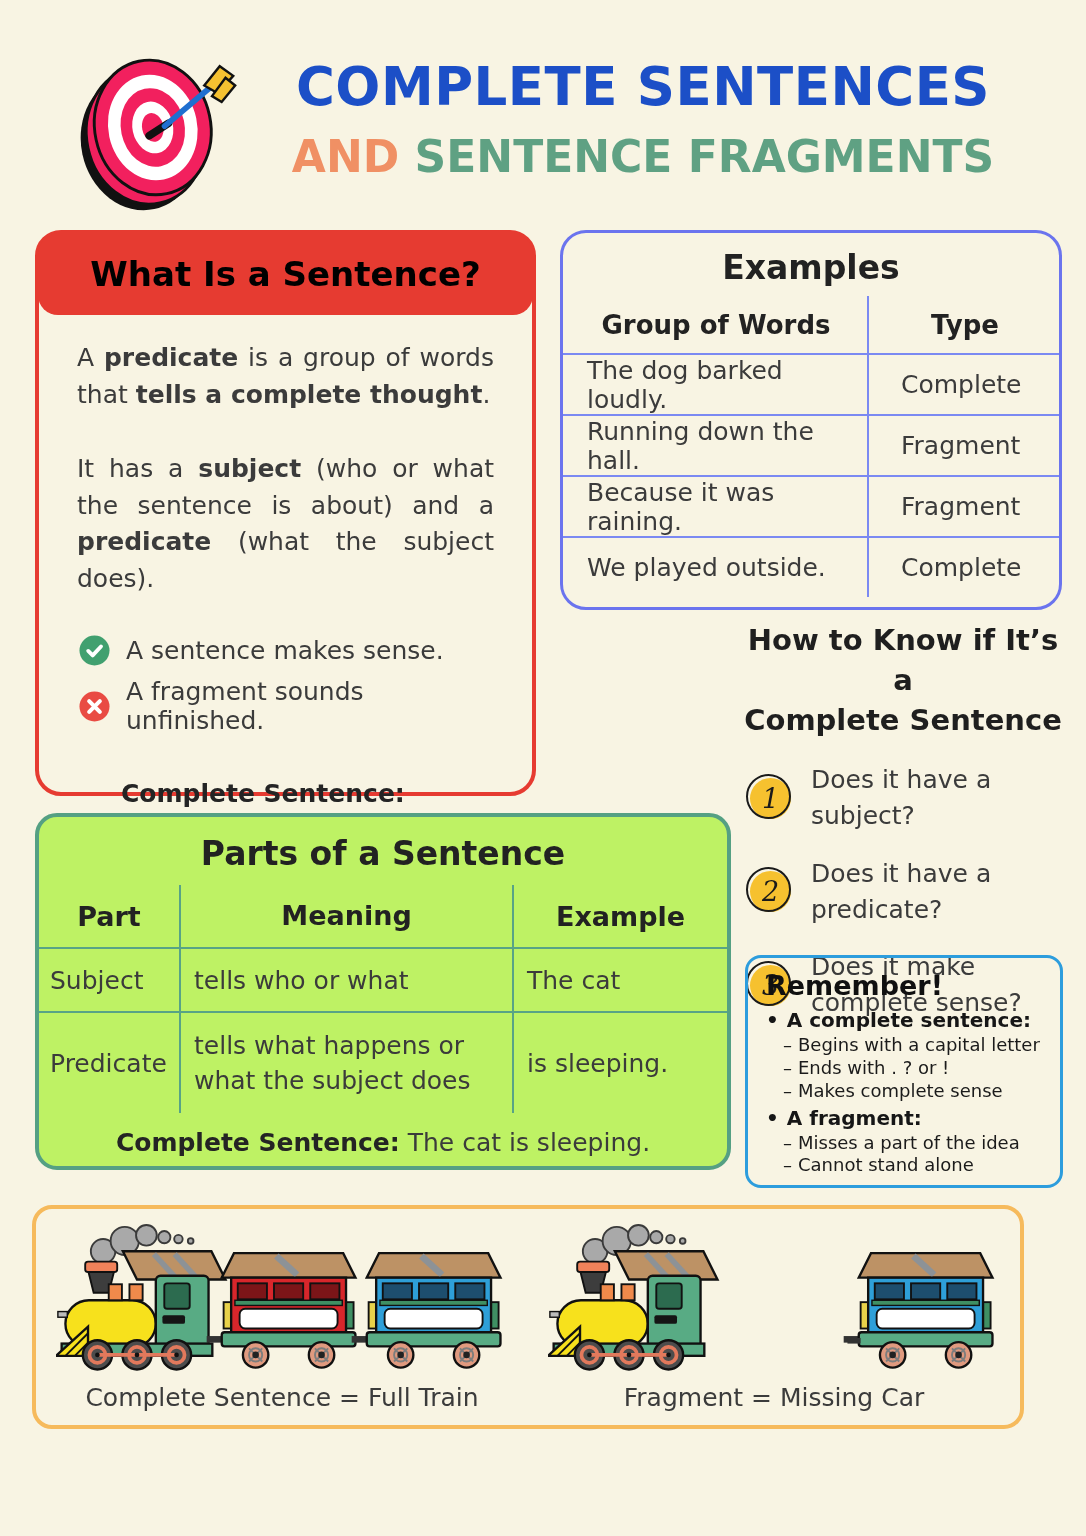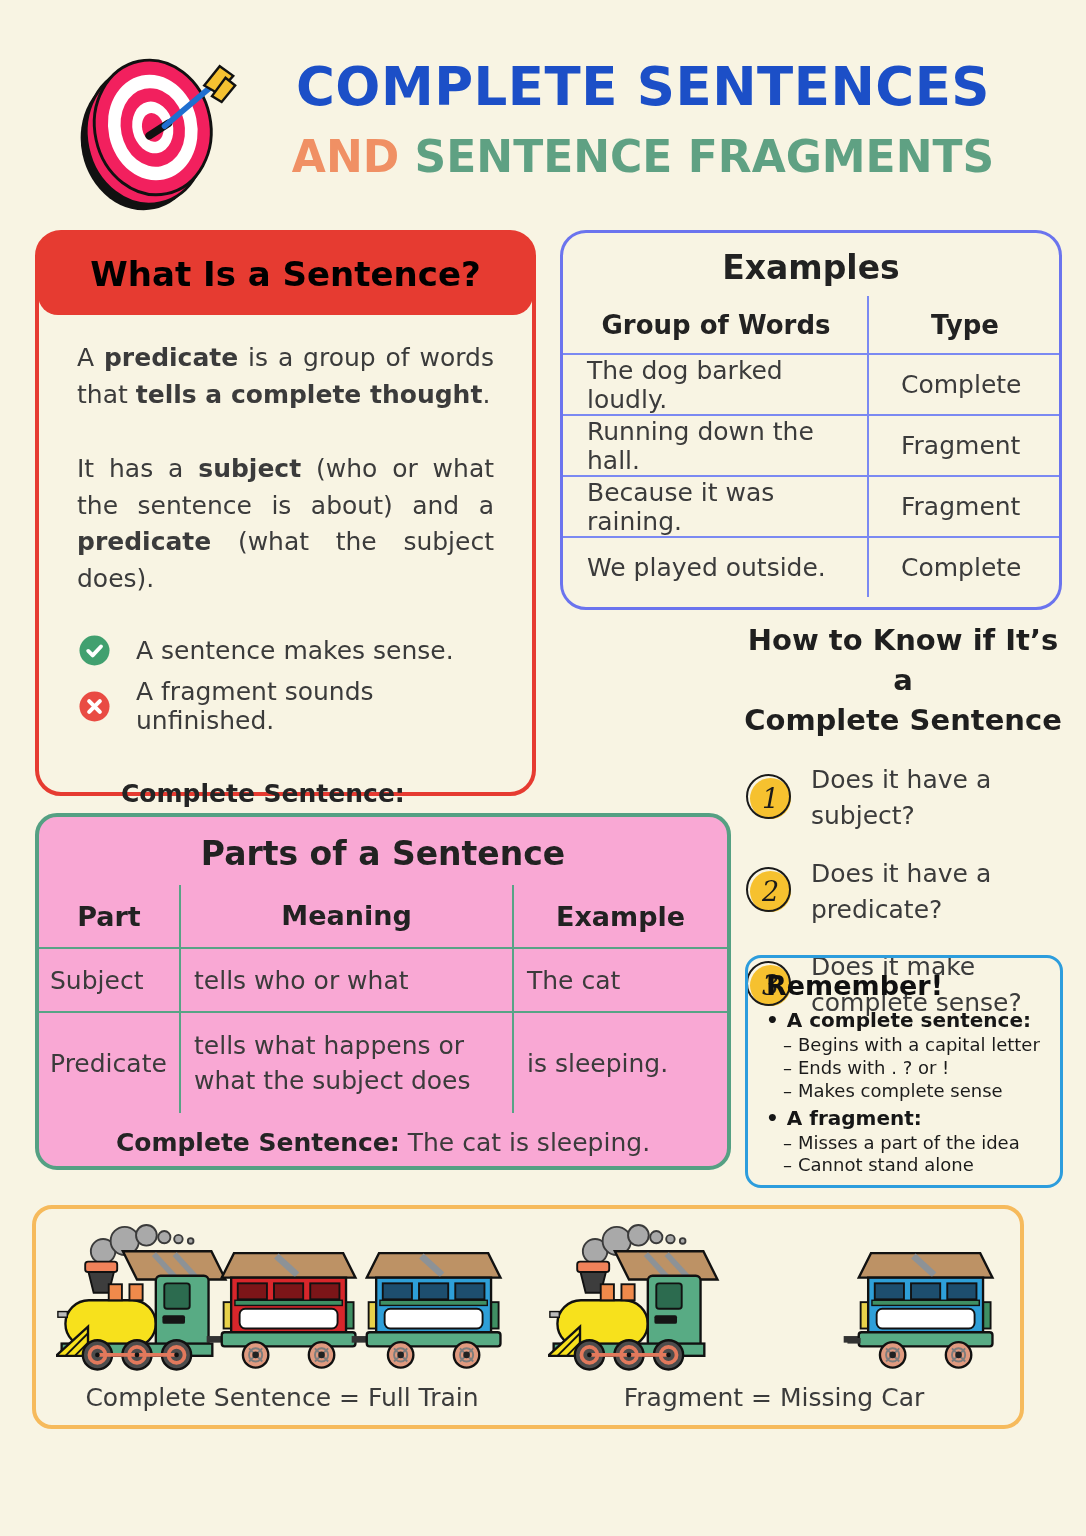--- a/index.html
+++ b/index.html
@@ -18,21 +18,21 @@
   .t2 .and{color:#f09064;} .t2 .rest{color:#5fa183;}
 
   
   .card-red{position:absolute;left:35px;top:230px;width:501px;height:566px;
     border:4px solid #e63b31;border-radius:26px;box-sizing:border-box;}
   .card-red-head{position:absolute;top:-1px;left:-1px;right:-1px;height:82px;background:#e63b31;
     border-radius:22px 22px 20px 20px;display:flex;align-items:center;justify-content:center;
     color:#000000;font-size:34px;font-weight:bold;}
   .card-red-body{position:absolute;top:82px;left:0;right:0;padding:24px 38px 0 38px;}
   .card-red-body p{font-size:25px;line-height:1.46;text-align:justify;margin:0 0 38px 0;color:#3b3b3b;}
-  .chk-row{display:flex;align-items:center;gap:26px;margin:0 0 11px 2px;font-size:25px;}
+  .chk-row{display:flex;align-items:center;gap:16px;margin:0 0 11px 2px;font-size:25px;}
   .chk-row .ic{width:31px;height:31px;flex:0 0 auto;display:block;}
   .cs-example{margin-top:40px;padding-left:44px;font-size:25px;line-height:1.5;}
   .cs-example .lbl{font-weight:bold;color:#242424;}
 
   
   .card-blue{position:absolute;left:560px;top:230px;width:502px;height:380px;
     border:3.5px solid #6b74ee;border-radius:26px;box-sizing:border-box;}
   .card-blue h2{margin:15px 0 9px;text-align:center;font-size:33px;color:#222;}
   .ex-table{margin:0;}
   .ex-row{display:flex;height:59px;align-items:stretch;}
@@ -50,21 +50,21 @@
   .howto-item{display:flex;align-items:center;gap:20px;margin-bottom:21px;}
   .badge{position:relative;width:41px;height:41px;background:#f6c12f;border-radius:50%;flex:0 0 auto;
     display:flex;align-items:center;justify-content:center;
     font-family:"DejaVu Serif",serif;font-style:italic;font-size:27px;color:#1a1a1a;}
   .badge::before{content:"";position:absolute;left:-4px;top:-4px;width:41px;height:41px;
     border:2.5px solid #1a1a1a;border-radius:50%;}
   .howto-q{font-size:25px;line-height:1.45;width:238px;color:#3b3b3b;}
 
   
   .card-teal{position:absolute;left:35px;top:813px;width:696px;height:357px;
-    border:4px solid #55a083;border-radius:22px;box-sizing:border-box;background:#f9a8d4;}
+    border:4px solid #55a083;border-radius:22px;box-sizing:border-box;background:#bef264;}
   .card-teal h2{margin:17px 0 12px;text-align:center;font-size:33px;color:#222;}
   .pt-row{display:flex;align-items:stretch;}
   .pt-row + .pt-row{border-top:2.5px solid #58a386;}
   .pt-row .cell{display:flex;align-items:center;font-size:25px;color:#3b3b3b;box-sizing:border-box;}
   .pt-c1{width:140px;padding-left:11px;}
   .pt-c2{width:333px;border-left:2.5px solid #58a386;padding:0 20px 0 13px;line-height:1.4;}
   .pt-c3{flex:1;border-left:2.5px solid #58a386;padding-left:13px;}
   .pt-head{height:62px;}
   .pt-head .cell{font-weight:bold;font-size:27px;color:#222;justify-content:center;padding:0;}
   .pt-r1{height:62px;} .pt-r2{height:100px;}

